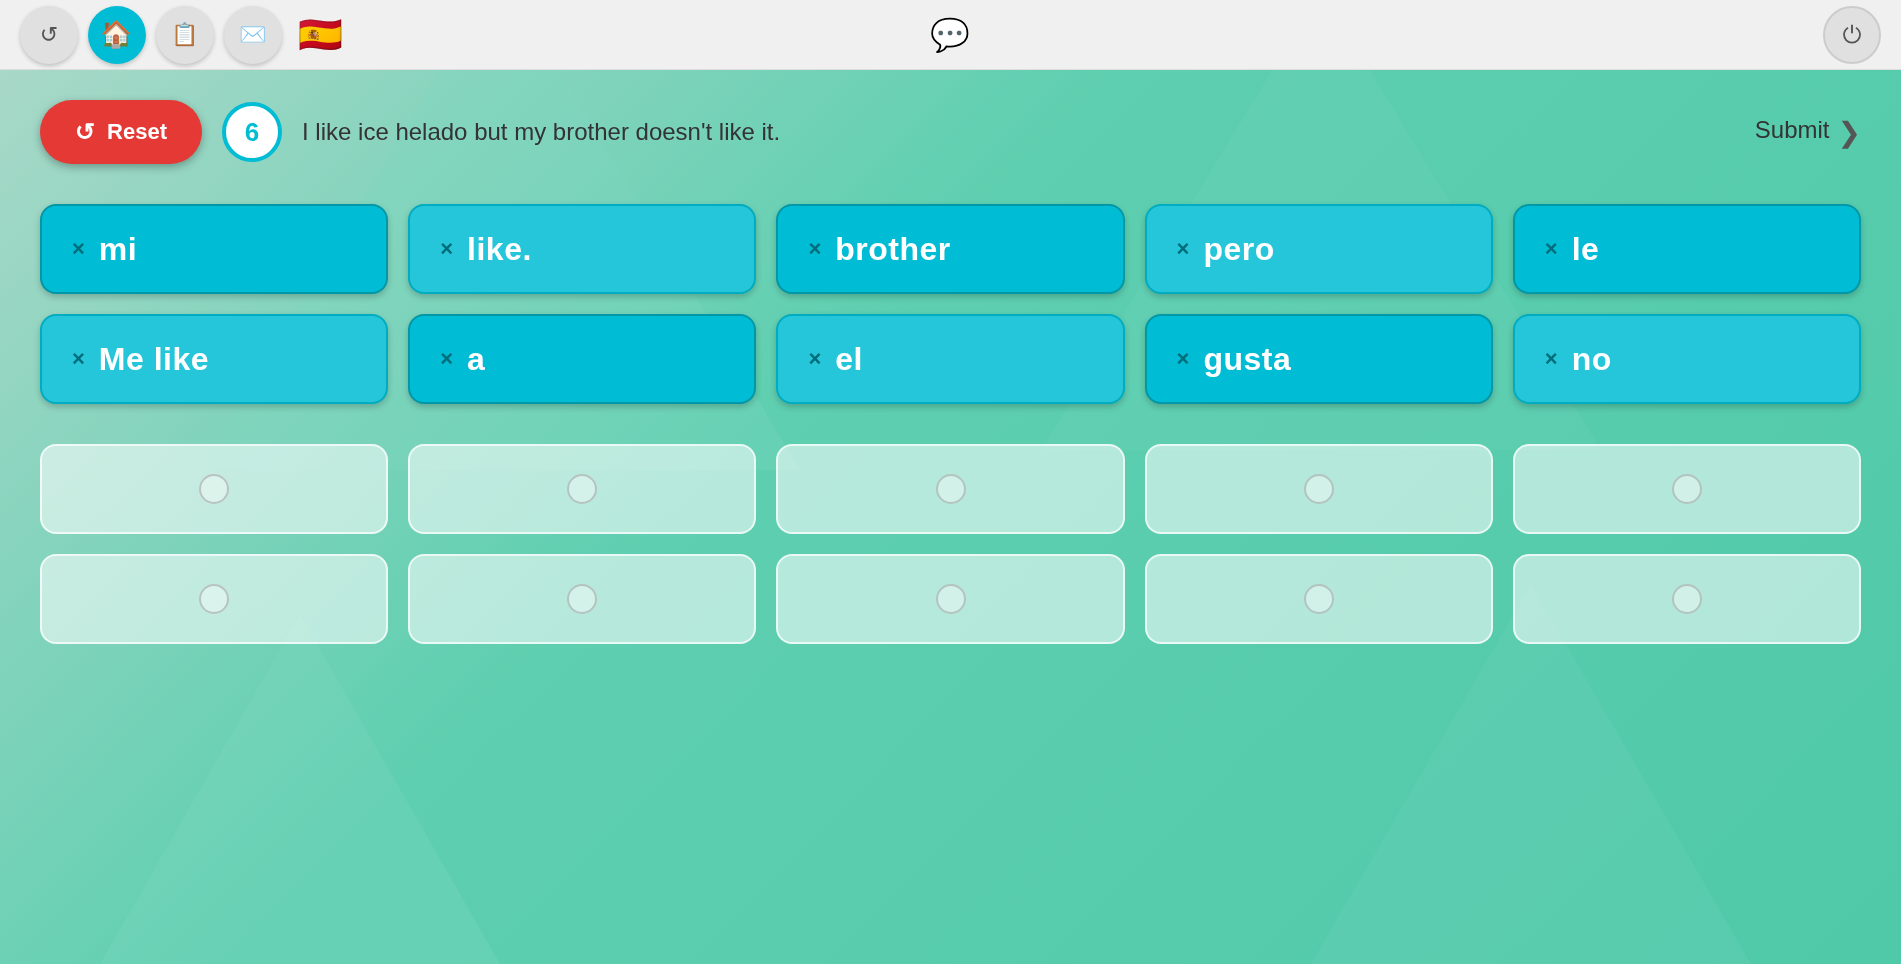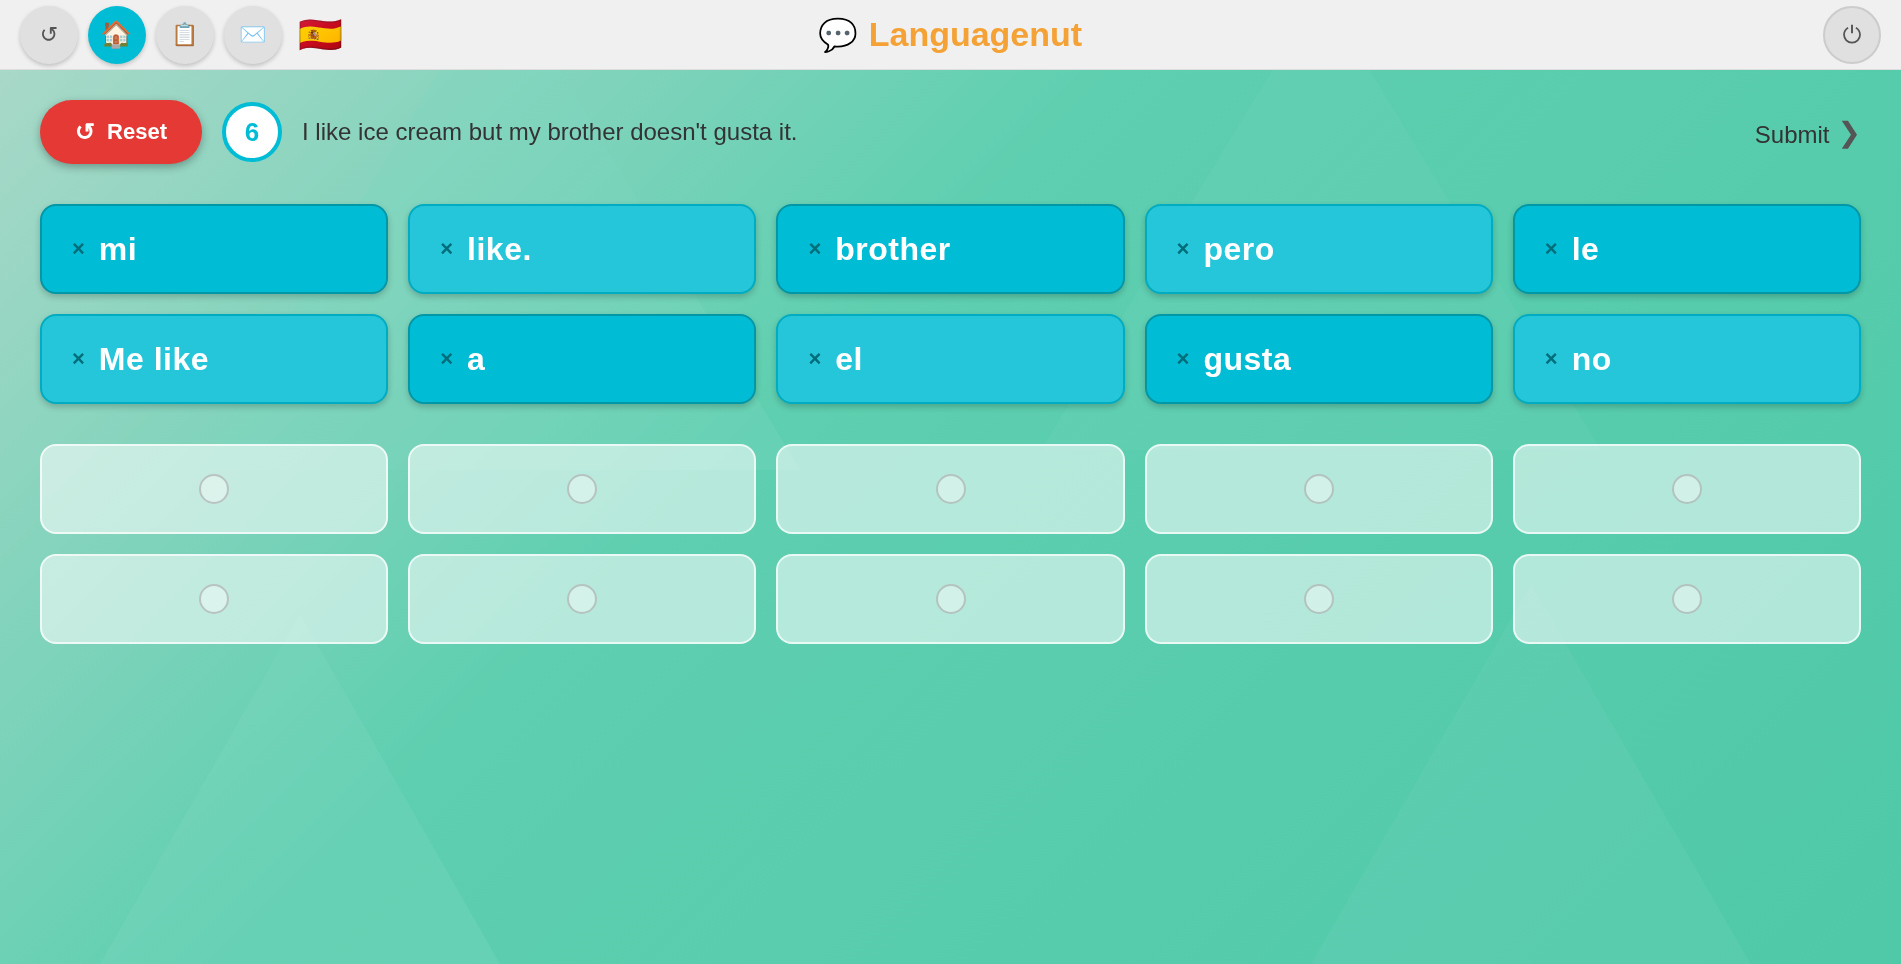--- a/index.html
+++ b/index.html
@@ -189,21 +189,21 @@
       justify-content: center;
     }
     .question-text {
       font-size: 24px;
       color: #333;
       font-weight: 500;
       flex: 1;
     }
     .submit-btn {
       display: flex;
-      align-items: flex-end;
+      align-items: flex-start;
       gap: 8px;
       font-size: 24px;
       color: #333;
       font-weight: 500;
       cursor: pointer;
       background: none;
       border: none;
     }
     .submit-arrow {
       font-size: 28px;
@@ -301,23 +301,20 @@
     </button>
     <button class="header-btn mail">
       <span>✉️</span>
     </button>
     <button class="flag-btn">
       <span>🇪🇸</span>
     </button>
   </div>
   <div class="logo-area">
     <span style="font-size:32px; color:#f4a235;">💬</span>
-    <span class="logo-text">
-      <span>Language</span><span style="color:#f4a235;">nut</span>
-    </span>
   </div>
   <div class="header-right">
     <button class="power-btn">
       <span>⏻</span>
     </button>
   </div>
 </div>
 
 <div class="main">
 
@@ -325,21 +322,21 @@
   <div class="bg-triangle tri2"></div>
   <div class="bg-triangle tri3"></div>
   <div class="bg-triangle tri4"></div>
 
   <div class="top-controls">
     <button class="reset-btn">
       <span class="reset-icon">↺</span>
       <span>Reset</span>
     </button>
     <div class="question-number">6</div>
-    <div class="question-text">I like ice cream but my brother doesn't gusta it.</div>
+    <div class="question-text">I like ice helado but my brother doesn't like it.</div>
     <button class="submit-btn">
       <span>Submit</span>
       <span class="submit-arrow">❯</span>
     </button>
   </div>
 
   <div class="tiles-area">
     <div class="tile-row">
       <div class="word-tile">
         <span class="tile-x">×</span>

